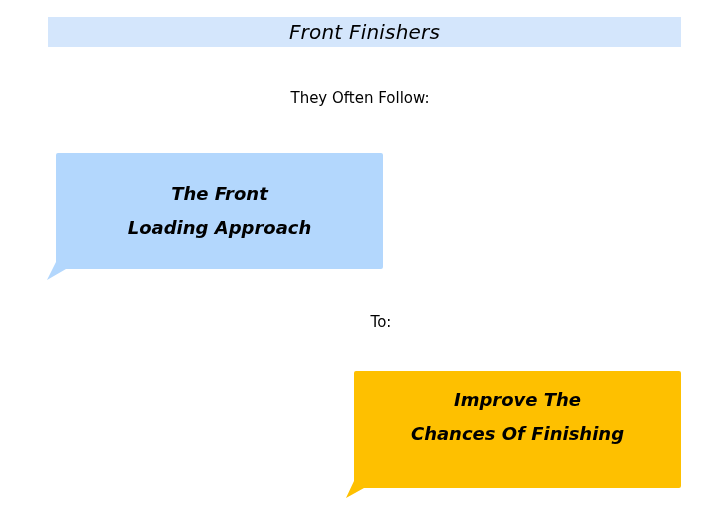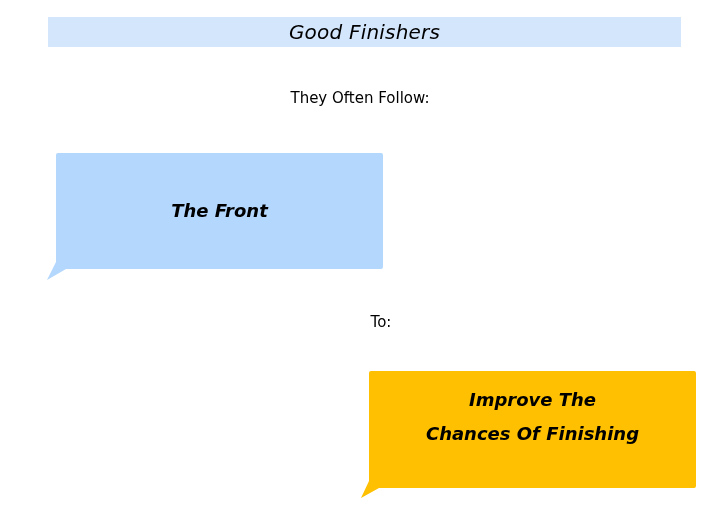--- a/index.html
+++ b/index.html
@@ -65,37 +65,38 @@
       align-items: center;
       justify-content: center;
       font-weight: bold;
       font-style: italic;
       font-size: 18px;
       line-height: 34px;
       text-align: center;
     }
     .bubble-1 { left: 56px; top: 153px; }
     .bubble-1 .bubble-text { padding-top: 0; }
-    .bubble-2 { left: 354px; top: 371px; width: 327px; height: 92px; margin-left: 15px; }
+    .bubble-2 { left: 354px; top: 371px; width: 327px; height: 92px; }
   </style>
 </head>
 <body>
 
 <div class="header-band">
-  <span class="header-title">Good Finishers</span>
+  <span class="header-title">Front Finishers</span>
 </div>
 
 <div class="caption caption-follow">They Often Follow:</div>
 
 <div class="bubble bubble-1">
   <svg width="327" height="116">
     <path d="M2,0 L325,0 Q327,0 327,2 L327,114 Q327,116 325,116 L10,116 L-9,127 L0,109 L0,2 Q0,0 2,0 Z" fill="#b3d7fd"></path>
   </svg>
   <div class="bubble-text">
     <span>The Front</span>
+    <span>Loading Approach</span>
   </div>
 </div>
 
 <div class="caption caption-to">To:</div>
 
 <div class="bubble bubble-2">
   <svg width="327" height="117">
     <path d="M2,0 L325,0 Q327,0 327,2 L327,115 Q327,117 325,117 L10,117 L-8,127 L0,110 L0,2 Q0,0 2,0 Z" fill="#fec000"></path>
   </svg>
   <div class="bubble-text">

